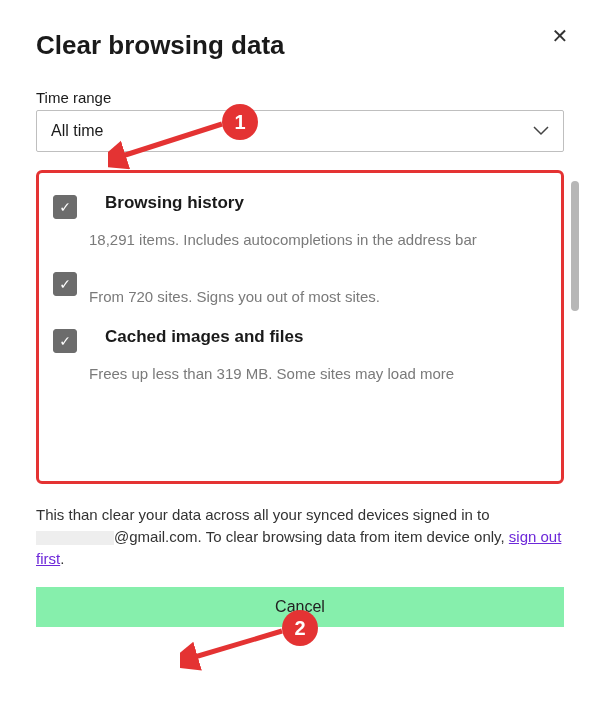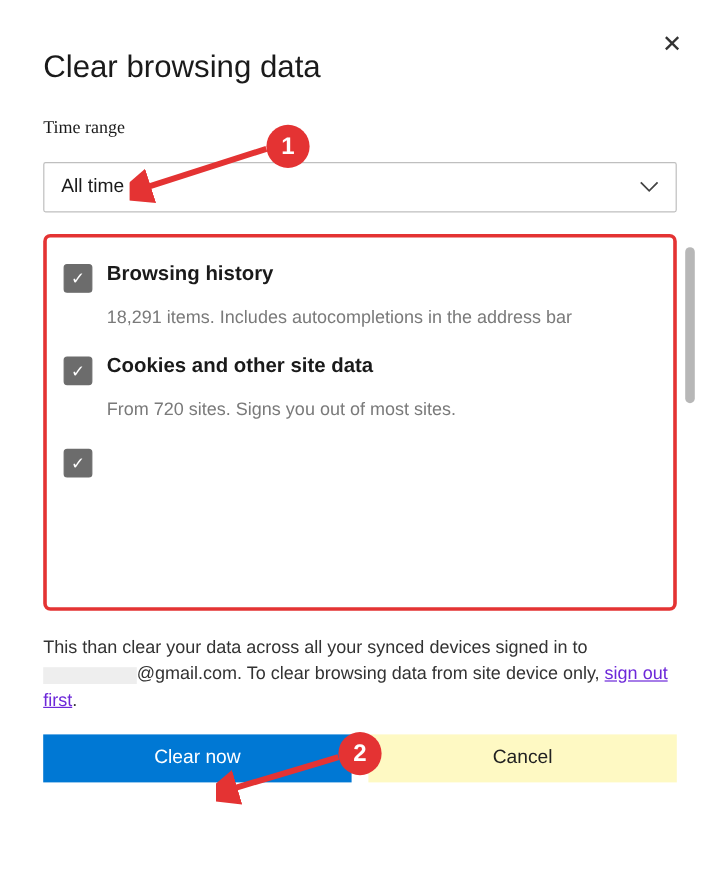--- a/index.html
+++ b/index.html
@@ -25,28 +25,27 @@
     align-items: center;
     justify-content: center;
     cursor: pointer;
     font-size: 20px;
     color: #333;
     background: transparent;
     border: none;
   }
   .title {
     font-size: 26px;
-    font-weight: 400;
+    font-weight: 700;
     margin-bottom: 28px;
-    margin-top: 12px;
+    margin-top: 2px;
   }
   .field-label {
     font-size: 15px;
-    margin-bottom: 19px;
-    font-family: Liberation Serif, serif;
+    margin-bottom: 4px;
   }
   .select-box {
     width: 100%;
     border: 1px solid #bfbfbf;
     border-radius: 2px;
     padding: 10px 14px;
     font-size: 16px;
     display: flex;
     align-items: center;
     justify-content: space-between;
@@ -93,20 +92,21 @@
   }
   .checkbox.checked {
     background: #6c6c6c;
     border-color: #6c6c6c;
     color: #fff;
     font-size: 14px;
   }
   .opt-text .opt-title {
     font-size: 17px;
     font-weight: 600;
+    margin-left: 16px;
   }
   .opt-text .opt-desc {
     font-size: 15px;
     color: #7a7a7a;
     margin-top: 18px;
   }
   .footnote {
     margin-top: 20px;
     font-size: 15px;
     color: #333;
@@ -132,21 +132,21 @@
     height: 40px;
     font-size: 16px;
     border: none;
     cursor: pointer;
   }
   .btn-primary {
     background: #0078d4;
     color: #fff;
   }
   .btn-secondary {
-    background: #fef9c3;
+    background: #86efac;
     color: #222;
   }
 
   
   .marker {
     position: absolute;
     width: 36px; height: 36px;
     border-radius: 50%;
     background: #e43333;
     color: #fff;
@@ -188,37 +188,39 @@
         <div class="option-row">
           <div class="checkbox checked">✓</div>
           <div class="opt-text">
             <div class="opt-title">Browsing history</div>
             <div class="opt-desc">18,291 items. Includes autocompletions in the address bar</div>
           </div>
         </div>
         <div class="option-row">
           <div class="checkbox checked">✓</div>
           <div class="opt-text">
-            <div class="opt-title">Cookies and other site data</div>
             <div class="opt-desc">From 720 sites. Signs you out of most sites.</div>
           </div>
         </div>
         <div class="option-row">
           <div class="checkbox checked">✓</div>
+          <div class="opt-text">
+            <div class="opt-title">Cached images and files</div>
+            <div class="opt-desc">Frees up less than 319 MB. Some sites may load more</div>
+          </div>
         </div>
       </div>
     <div class="scroll-track"></div>
   </div>
 
   <div class="footnote">
-    <span>This than clear your data across all your synced devices signed in to </span><span class="redacted"></span><span>@gmail.com. To clear browsing data from site device only, </span><a href="#">sign out first</a><span>.</span>
+    <span>This than clear your data across all your synced devices signed in to </span><span class="redacted"></span><span>@gmail.com. To clear browsing data from item device only, </span><a href="#">sign out first</a><span>.</span>
   </div>
 
   <div class="buttons">
-    <button class="btn btn-primary">Clear now</button>
     <button class="btn btn-secondary">Cancel</button>
   </div>
 </div>
 
 <div class="marker" style="top:104px; left:222px;">1</div>
 <svg class="arrow" style="top:118px; left:108px;" width="120" height="56">
   <defs>
       <marker id="ah1" markerWidth="8" markerHeight="8" refX="2" refY="3" orient="auto">
         <path d="M0,0 L0,6 L7,3 z" fill="#e43333"></path>
       </marker>

